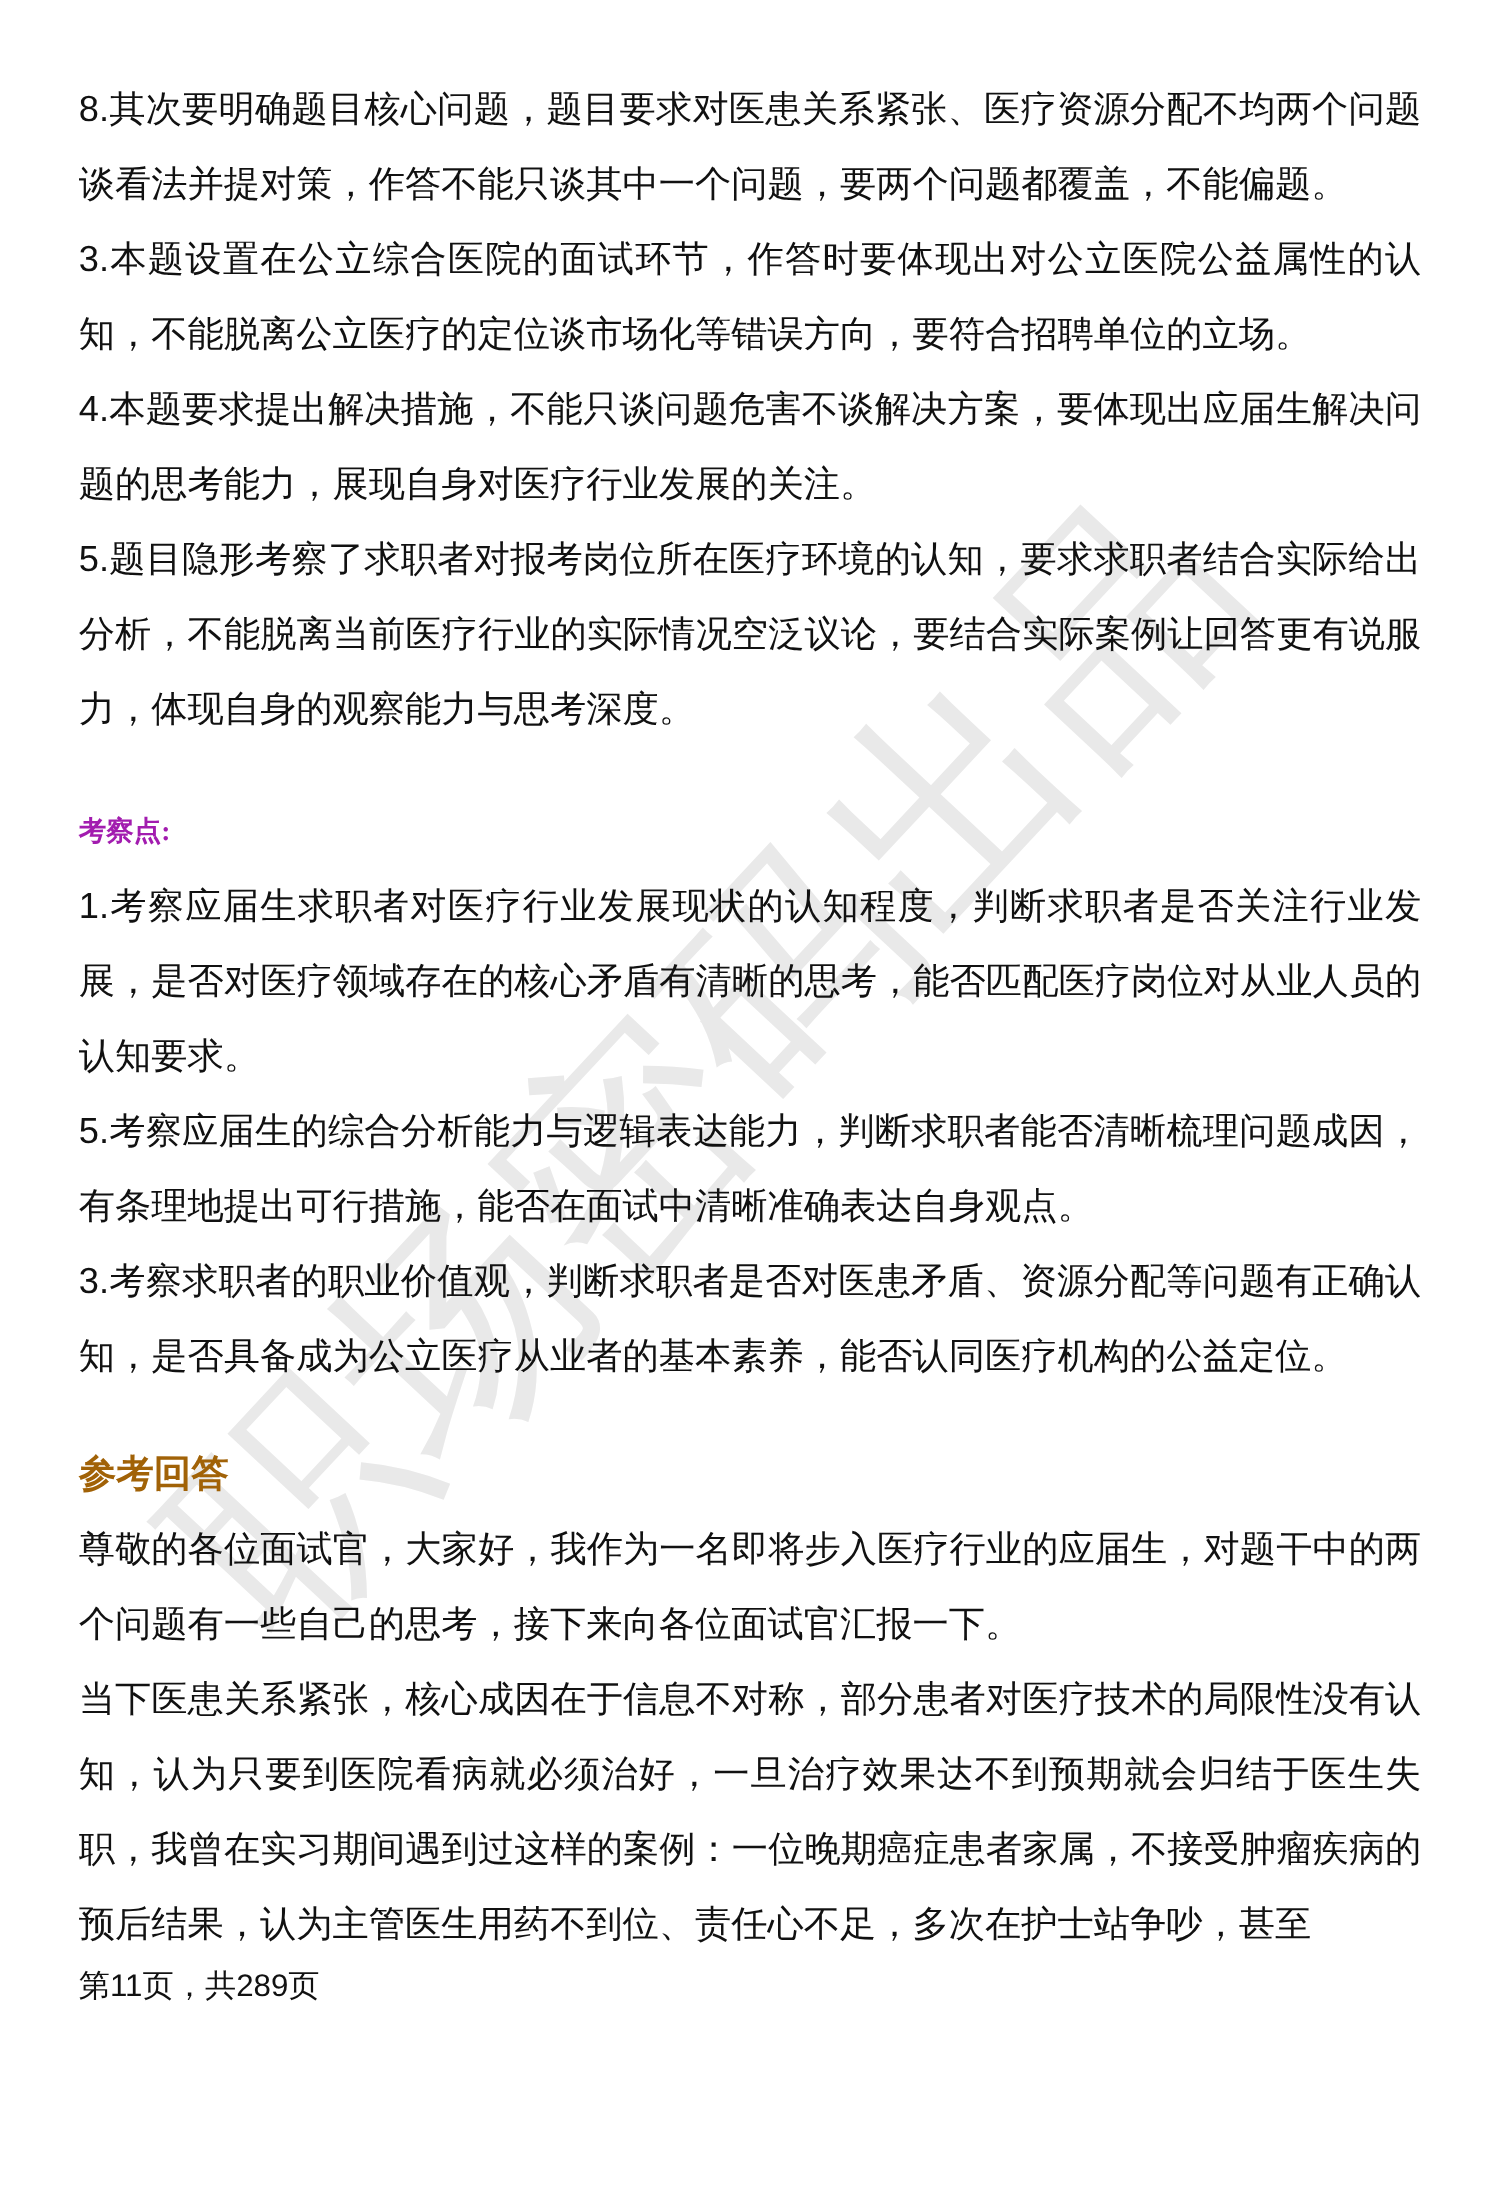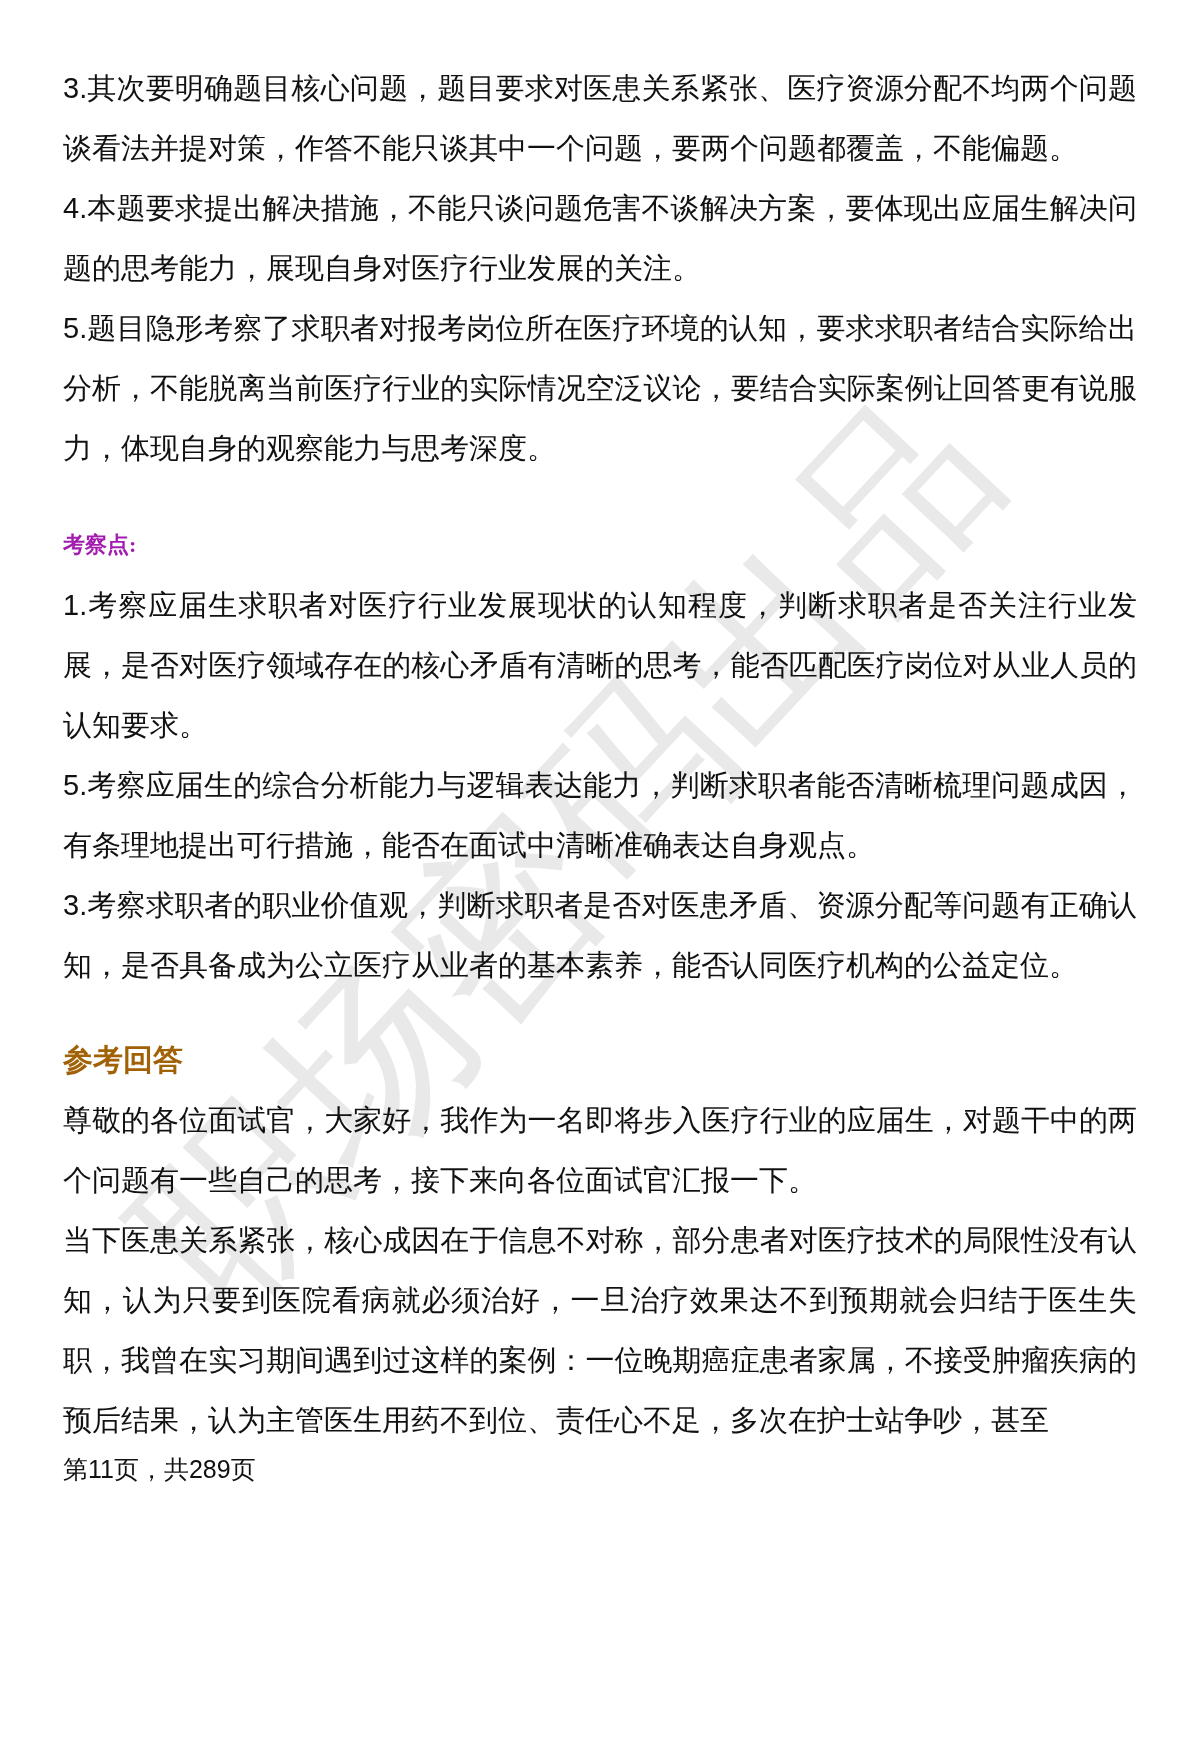--- a/index.html
+++ b/index.html
@@ -69,21 +69,22 @@
     color: #111111;
   }
 </style>
 </head>
 <body>
 
 <div class="watermark">职场密码出品</div>
 
 <div class="page">
 
-  <p class="body-par">3.其次要明确题目核心问题，题目要求对医患关系紧张、医疗资源分配不均两个问题谈看法并提对策，作答不能只谈其中一个问题，要两个问题都覆盖，不能偏题。</p>
+  <p class="body-par">8.其次要明确题目核心问题，题目要求对医患关系紧张、医疗资源分配不均两个问题谈看法并提对策，作答不能只谈其中一个问题，要两个问题都覆盖，不能偏题。</p>
+  <p class="body-par">3.本题设置在公立综合医院的面试环节，作答时要体现出对公立医院公益属性的认知，不能脱离公立医疗的定位谈市场化等错误方向，要符合招聘单位的立场。</p>
   <p class="body-par">4.本题要求提出解决措施，不能只谈问题危害不谈解决方案，要体现出应届生解决问题的思考能力，展现自身对医疗行业发展的关注。</p>
   <p class="body-par">5.题目隐形考察了求职者对报考岗位所在医疗环境的认知，要求求职者结合实际给出分析，不能脱离当前医疗行业的实际情况空泛议论，要结合实际案例让回答更有说服力，体现自身的观察能力与思考深度。</p>
 
   <h2 class="heading-exam">考察点:</h2>
 
   <p class="body-par point-1">1.考察应届生求职者对医疗行业发展现状的认知程度，判断求职者是否关注行业发展，是否对医疗领域存在的核心矛盾有清晰的思考，能否匹配医疗岗位对从业人员的认知要求。</p>
   <p class="body-par point-2">5.考察应届生的综合分析能力与逻辑表达能力，判断求职者能否清晰梳理问题成因，有条理地提出可行措施，能否在面试中清晰准确表达自身观点。</p>
   <p class="body-par point-3">3.考察求职者的职业价值观，判断求职者是否对医患矛盾、资源分配等问题有正确认知，是否具备成为公立医疗从业者的基本素养，能否认同医疗机构的公益定位。</p>
 
   <h2 class="heading-answer">参考回答</h2>

